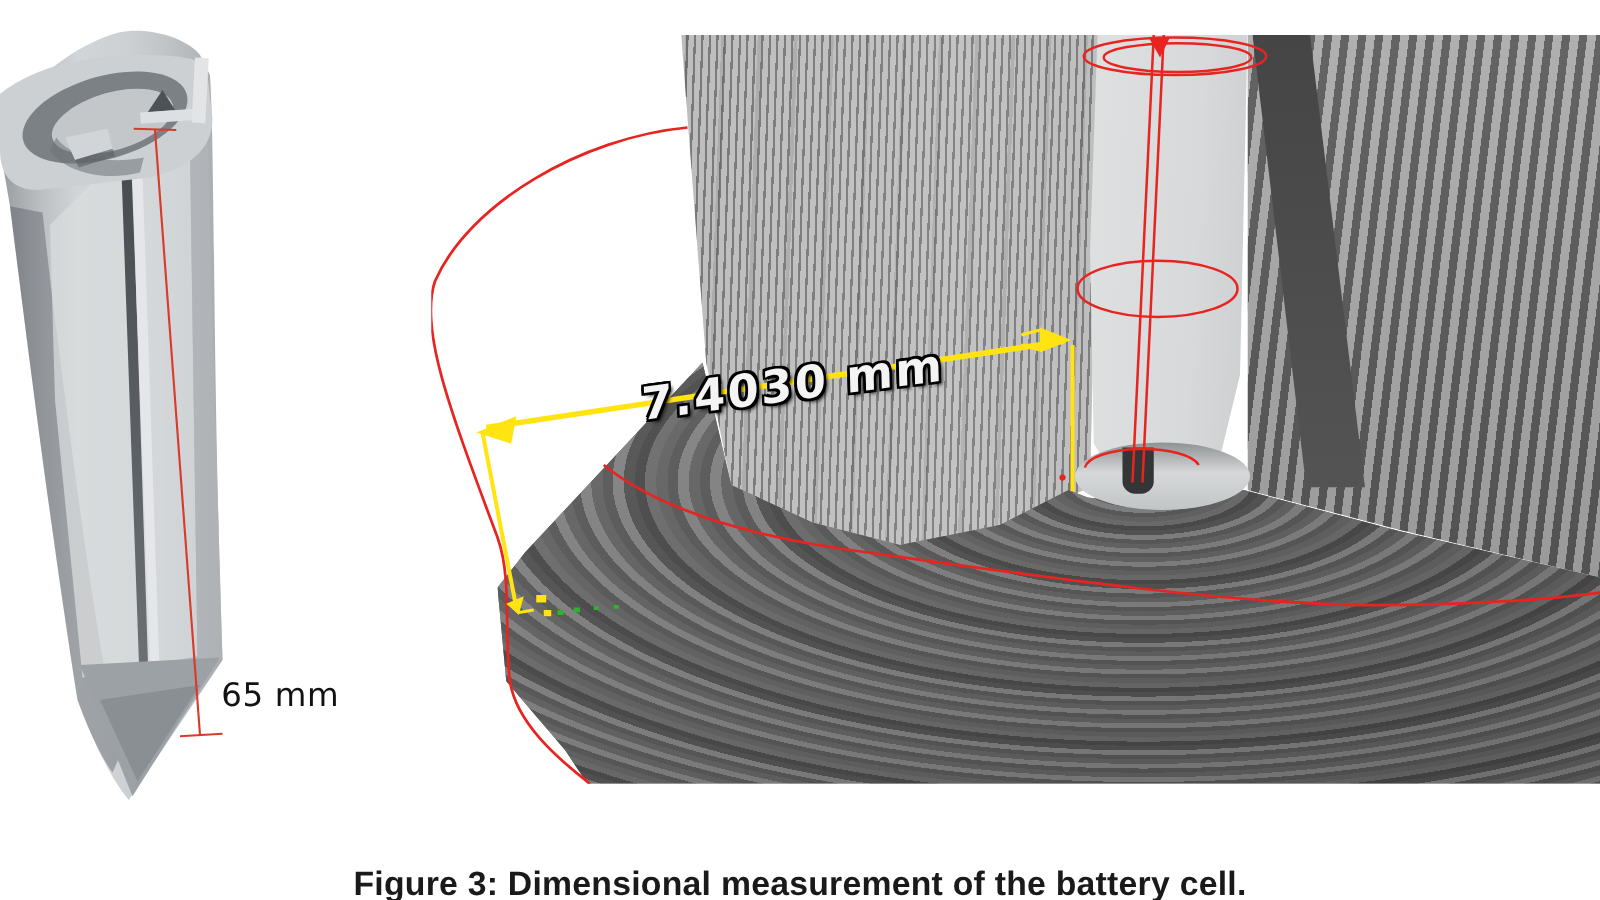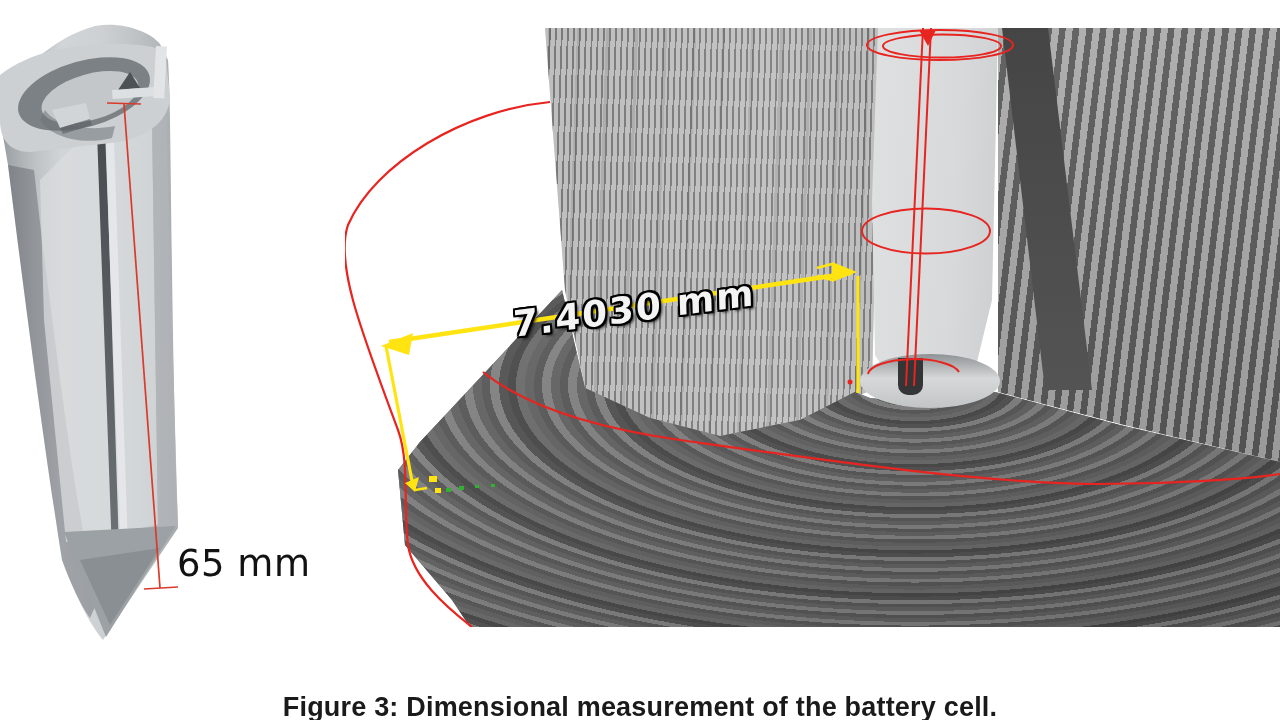--- a/index.html
+++ b/index.html
@@ -2,21 +2,21 @@
 <html><head>
 <meta charset="utf-8">
 <style>
   html,body{margin:0;padding:0;background:#ffffff;}
   .page{position:relative;width:1280px;height:720px;background:#ffffff;overflow:hidden;
         font-family:"DejaVu Sans", sans-serif;}
 
   
   .left-figure{position:absolute;left:0;top:18px;width:320px;height:630px;}
   .left-figure svg{position:absolute;left:0;top:0;}
-  .height-label{position:absolute;left:177px;top:524px;font-size:37px;color:#121212;
+  .height-label{position:absolute;left:177px;top:524px;font-size:26px;color:#121212;
                 letter-spacing:0.5px;white-space:nowrap;}
 
   
   .right-figure{position:absolute;left:345px;top:28px;width:935px;height:599px;}
   .right-figure .layer{position:absolute;inset:0;}
 
   .spiral-face{
     background:
       linear-gradient(160deg, rgba(255,255,255,0.07) 0%, rgba(0,0,0,0.24) 100%),
       repeating-radial-gradient(ellipse 640px 265px at 570px 357px,

